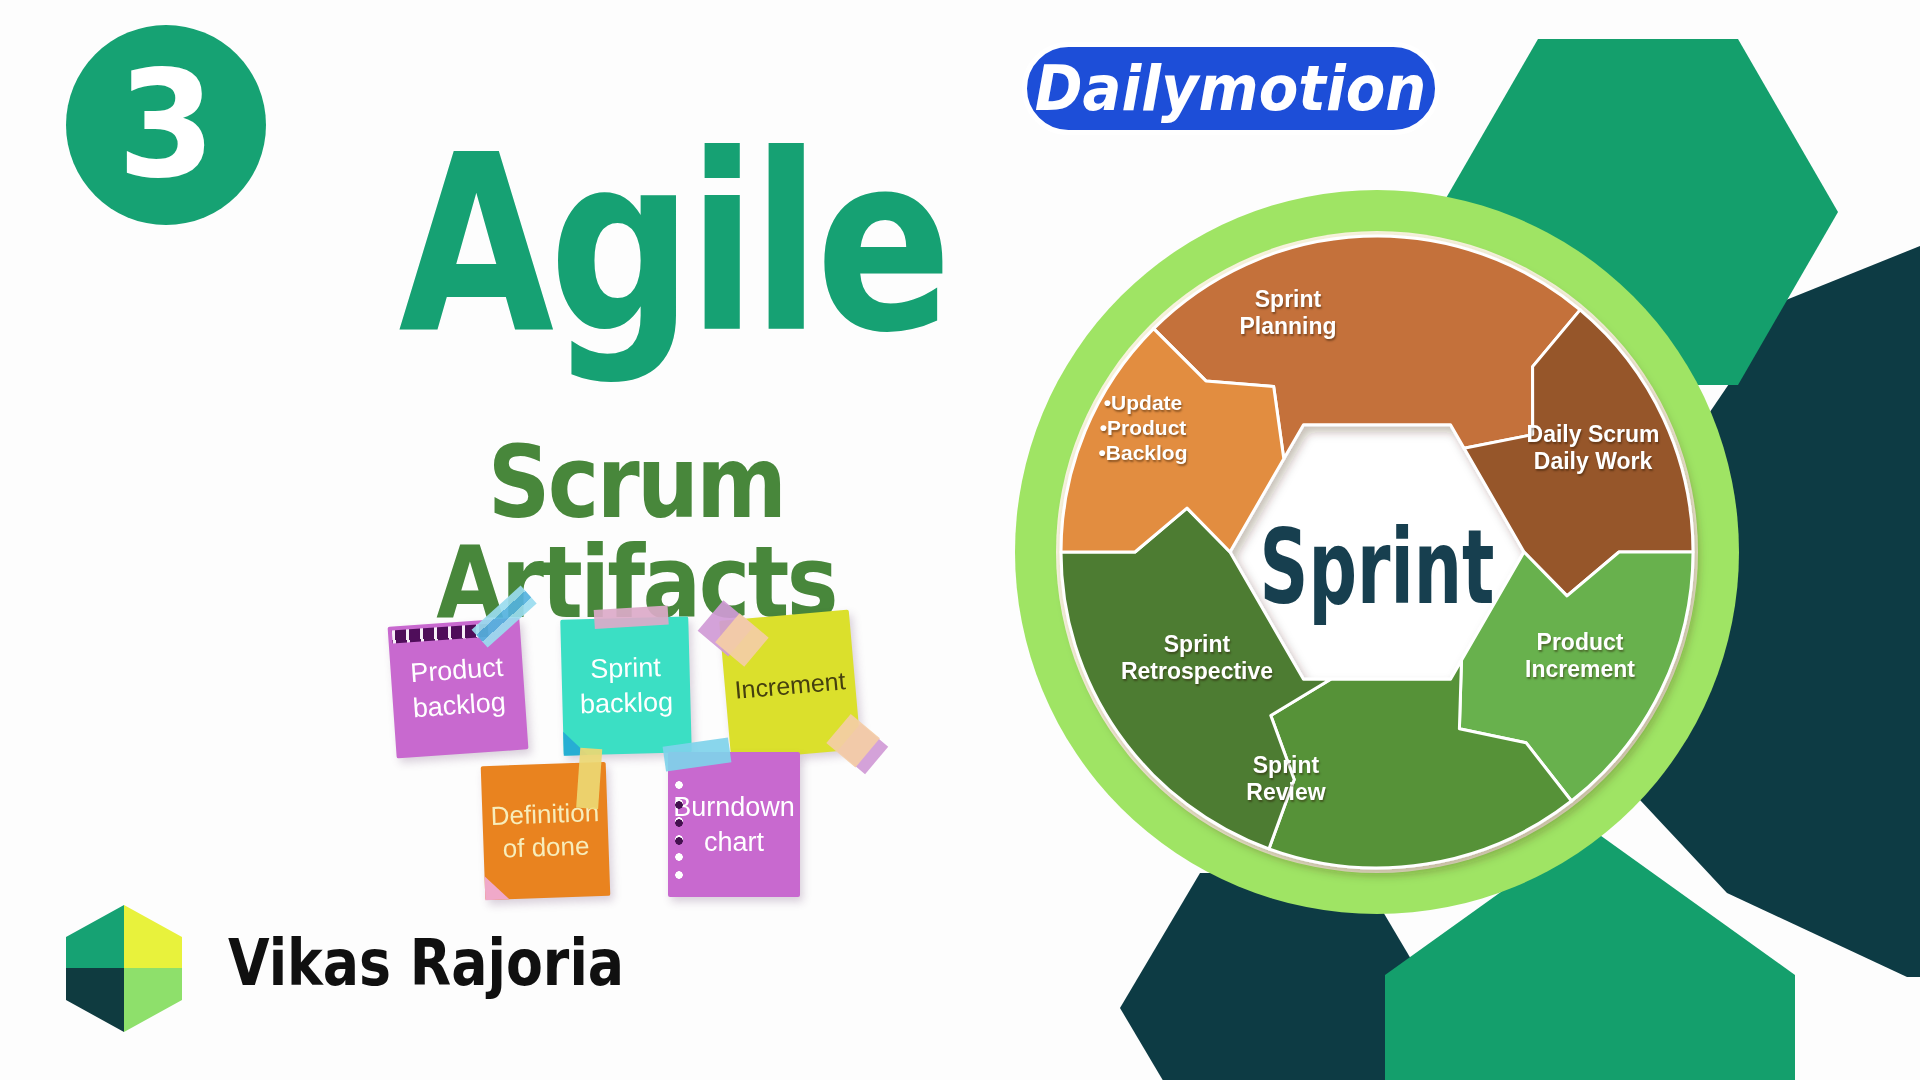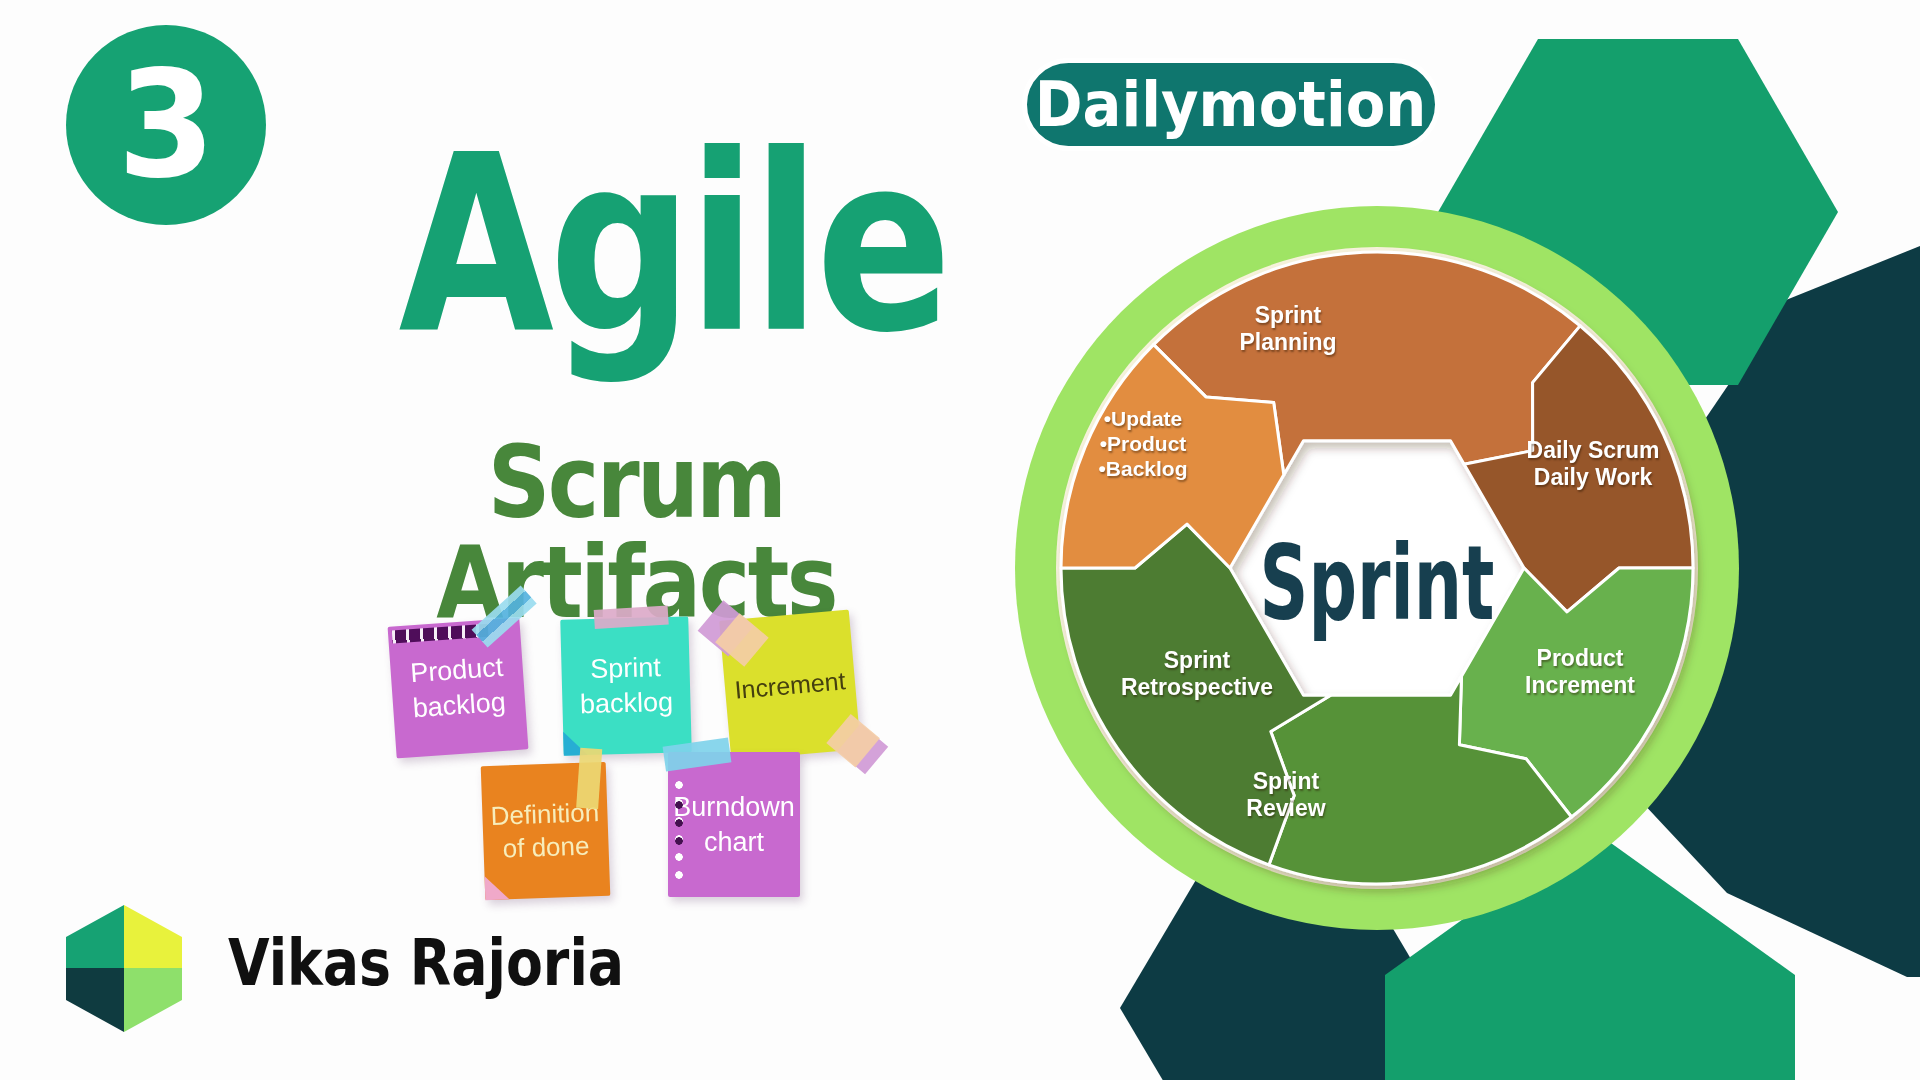--- a/index.html
+++ b/index.html
@@ -1,28 +1,28 @@
 <!DOCTYPE html>
 <html><head>
 <meta charset="utf-8">
 <style>
   html,body{margin:0;padding:0;}
   body{width:1920px;height:1080px;position:relative;overflow:hidden;
        background:#fdfdfd;font-family:"DejaVu Sans","Liberation Sans",sans-serif;}
   #bg-hex, #cycle-wrap{position:absolute;}
   #bg-hex{left:0;top:0;width:1920px;height:1080px;z-index:0;}
-  #cycle-wrap{left:997px;top:188px;width:760px;height:760px;z-index:2;text-decoration:underline;}
+  #cycle-wrap{left:997px;top:172px;width:760px;height:760px;z-index:2;text-decoration:underline;}
 
   
   .num-circle{position:absolute;left:66px;top:25px;width:200px;height:200px;border-radius:50%;
       background:#16a273;display:flex;align-items:center;justify-content:center;z-index:3;}
   .num-circle span{color:#fff;font-size:148px;font-weight:bold;transform:scaleX(.95);}
-  .platform{position:absolute;left:1022px;top:58px;width:418px;height:93px;box-sizing:border-box;
-      background:#0f766e;border:5px solid #fff;border-radius:47px;display:flex;align-items:center;
-      justify-content:center;z-index:3;}
+  .platform{position:absolute;left:1022px;top:42px;width:418px;height:93px;box-sizing:border-box;
+      background:#1d4ed8;border:5px solid #fff;border-radius:47px;display:flex;align-items:center;
+      justify-content:center;z-index:3;font-style:italic;}
   .platform span{color:#fff;font-size:62px;font-weight:bold;transform:scaleX(.93);white-space:nowrap;}
   .title{position:absolute;left:339px;top:122px;width:660px;text-align:center;z-index:3;
       font-size:245px;font-weight:bold;color:#16a173;line-height:1;letter-spacing:-6px;
       transform:scaleX(.82);}
   .subtitle{position:absolute;left:286px;top:433px;width:700px;text-align:center;z-index:3;
       font-size:100px;font-weight:bold;color:#48873b;line-height:1;letter-spacing:-3px;
       transform:scaleX(.87);}
 
   
   .author-logo{position:absolute;left:66px;top:903px;z-index:3;}

